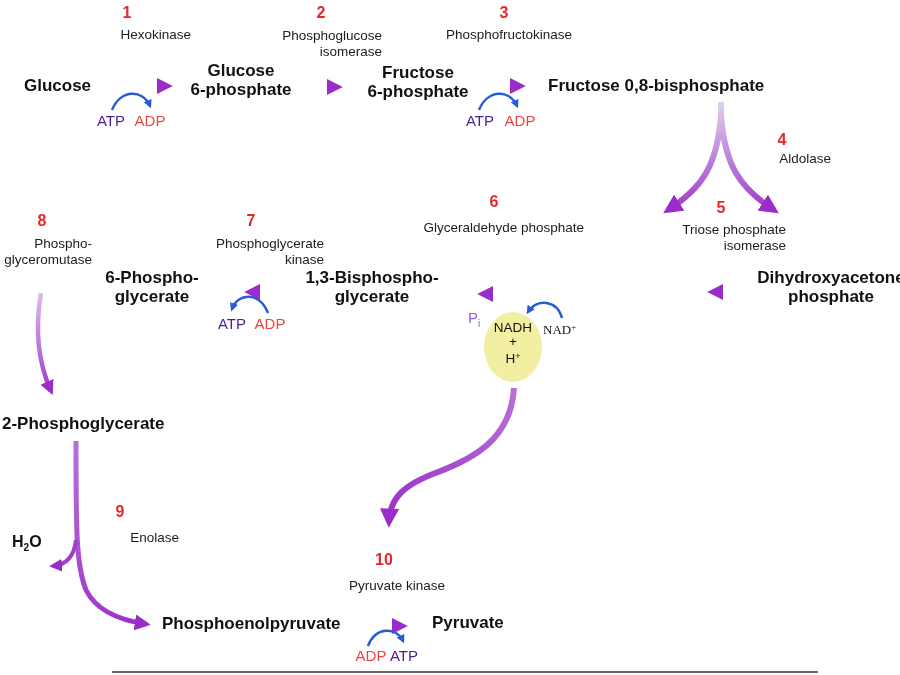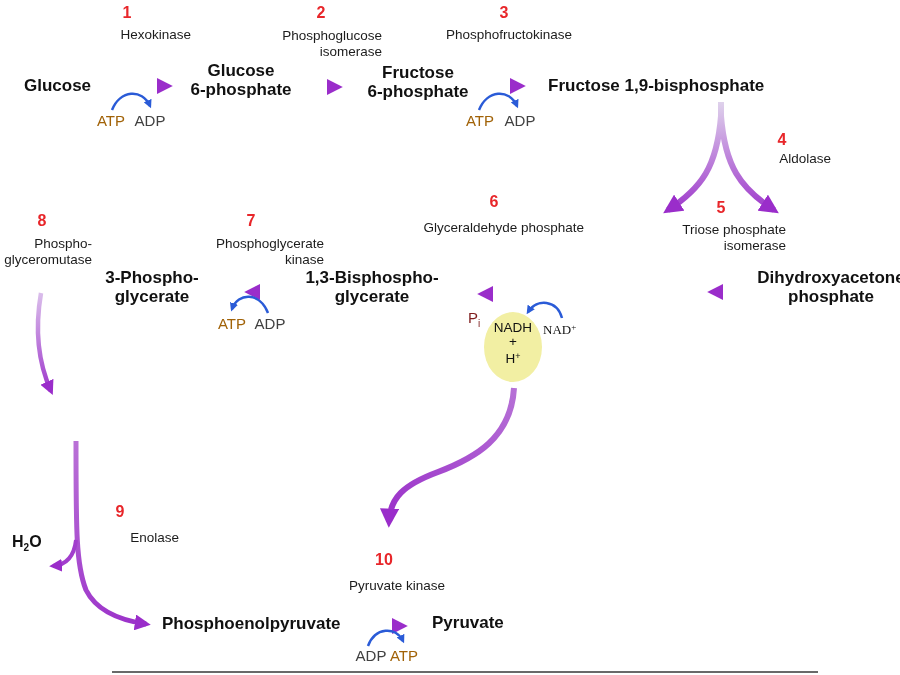--- a/index.html
+++ b/index.html
@@ -4,25 +4,25 @@
 <style>
   html,body{margin:0;padding:0;background:#fff;}
   .canvas{
     position:relative;width:900px;height:675px;background:#ffffff;overflow:hidden;
     font-family:"Liberation Sans", sans-serif;color:#111;
   }
   .met{position:absolute;font-weight:bold;font-size:17px;line-height:19px;color:#111;text-align:center;white-space:nowrap;}
   .met.left{text-align:left;}
   .enz{position:absolute;font-size:13.5px;line-height:15.5px;color:#1c1c1c;text-align:right;white-space:nowrap;}
   .num{position:absolute;font-weight:bold;font-size:16px;color:#e8262a;text-align:center;}
-  .cof{position:absolute;font-size:15px;color:#404040;text-align:center;white-space:nowrap;}
-  .cof.orange{color:#a16207;}
+  .cof{position:absolute;font-size:15px;color:#ef4444;text-align:center;white-space:nowrap;}
+  .cof.orange{color:#4c1d95;}
   .nadh-text{position:absolute;font-size:13.5px;line-height:14px;color:#111;text-align:center;}
   .nad{position:absolute;font-size:13px;color:#111;white-space:nowrap;}
-  .pi{position:absolute;font-size:15px;color:#7f1d1d;white-space:nowrap;}
+  .pi{position:absolute;font-size:15px;color:#8b5cf6;white-space:nowrap;}
   sub.s{font-size:10px;vertical-align:-4px;}
   sup.s{font-size:9px;vertical-align:4px;}
   .bottom-line{position:absolute;left:112px;top:671px;width:706px;height:2px;background:#4f4f4f;opacity:.85;}
   svg.layer{position:absolute;left:0;top:0;width:900px;height:675px;}
 </style>
 </head>
 <body>
 
 <div class="canvas">
 
@@ -113,21 +113,21 @@
   <div class="met" style="left:358px;top:63px;width:120px;">
     <div>Fructose</div>
     <div>6-phosphate</div>
   </div>
 
   <div class="num" style="left:484px;top:4px;width:40px;">3</div>
   <div class="enz" style="left:432px;top:27px;width:140px;">Phosphofructokinase</div>
   <div class="cof orange" style="left:463px;top:112px;width:34px;">ATP</div>
   <div class="cof" style="left:503px;top:112px;width:34px;">ADP</div>
 
-  <div class="met left" style="left:548px;top:76px;width:220px;">Fructose 1,9-bisphosphate</div>
+  <div class="met left" style="left:548px;top:76px;width:220px;">Fructose 0,8-bisphosphate</div>
 
   <div class="num" style="left:762px;top:131px;width:40px;">4</div>
   <div class="enz" style="left:731px;top:151px;width:100px;">Aldolase</div>
 
   <div class="num" style="left:701px;top:199px;width:40px;">5</div>
   <div class="enz" style="left:656px;top:222px;width:130px;">
     <div>Triose phosphate</div>
     <div>isomerase</div>
   </div>
 
@@ -159,30 +159,31 @@
 
   <div class="num" style="left:231px;top:212px;width:40px;">7</div>
   <div class="enz" style="left:184px;top:236px;width:140px;">
     <div>Phosphoglycerate</div>
     <div>kinase</div>
   </div>
   <div class="cof orange" style="left:215px;top:315px;width:34px;">ATP</div>
   <div class="cof" style="left:253px;top:315px;width:34px;">ADP</div>
 
   <div class="met" style="left:87px;top:268px;width:130px;">
-    <div>3-Phospho-</div>
+    <div>6-Phospho-</div>
     <div>glycerate</div>
   </div>
 
   <div class="num" style="left:22px;top:212px;width:40px;">8</div>
   <div class="enz" style="left:0px;top:236px;width:92px;">
     <div>Phospho-</div>
     <div>glyceromutase</div>
   </div>
 
+  <div class="met left" style="left:2px;top:414px;width:160px;">2-Phosphoglycerate</div>
 
   <div class="num" style="left:100px;top:503px;width:40px;">9</div>
   <div class="enz" style="left:81px;top:530px;width:80px;padding-left:18px;">Enolase</div>
 
   <div class="met left" style="left:12px;top:532px;width:50px;font-size:16px;"><span>H</span><sub class="s">2</sub><span>O</span></div>
 
   <div class="met left" style="left:162px;top:614px;width:180px;">Phosphoenolpyruvate</div>
 
   <div class="num" style="left:364px;top:551px;width:40px;">10</div>
   <div class="enz" style="left:325px;top:578px;width:120px;">Pyruvate kinase</div>

